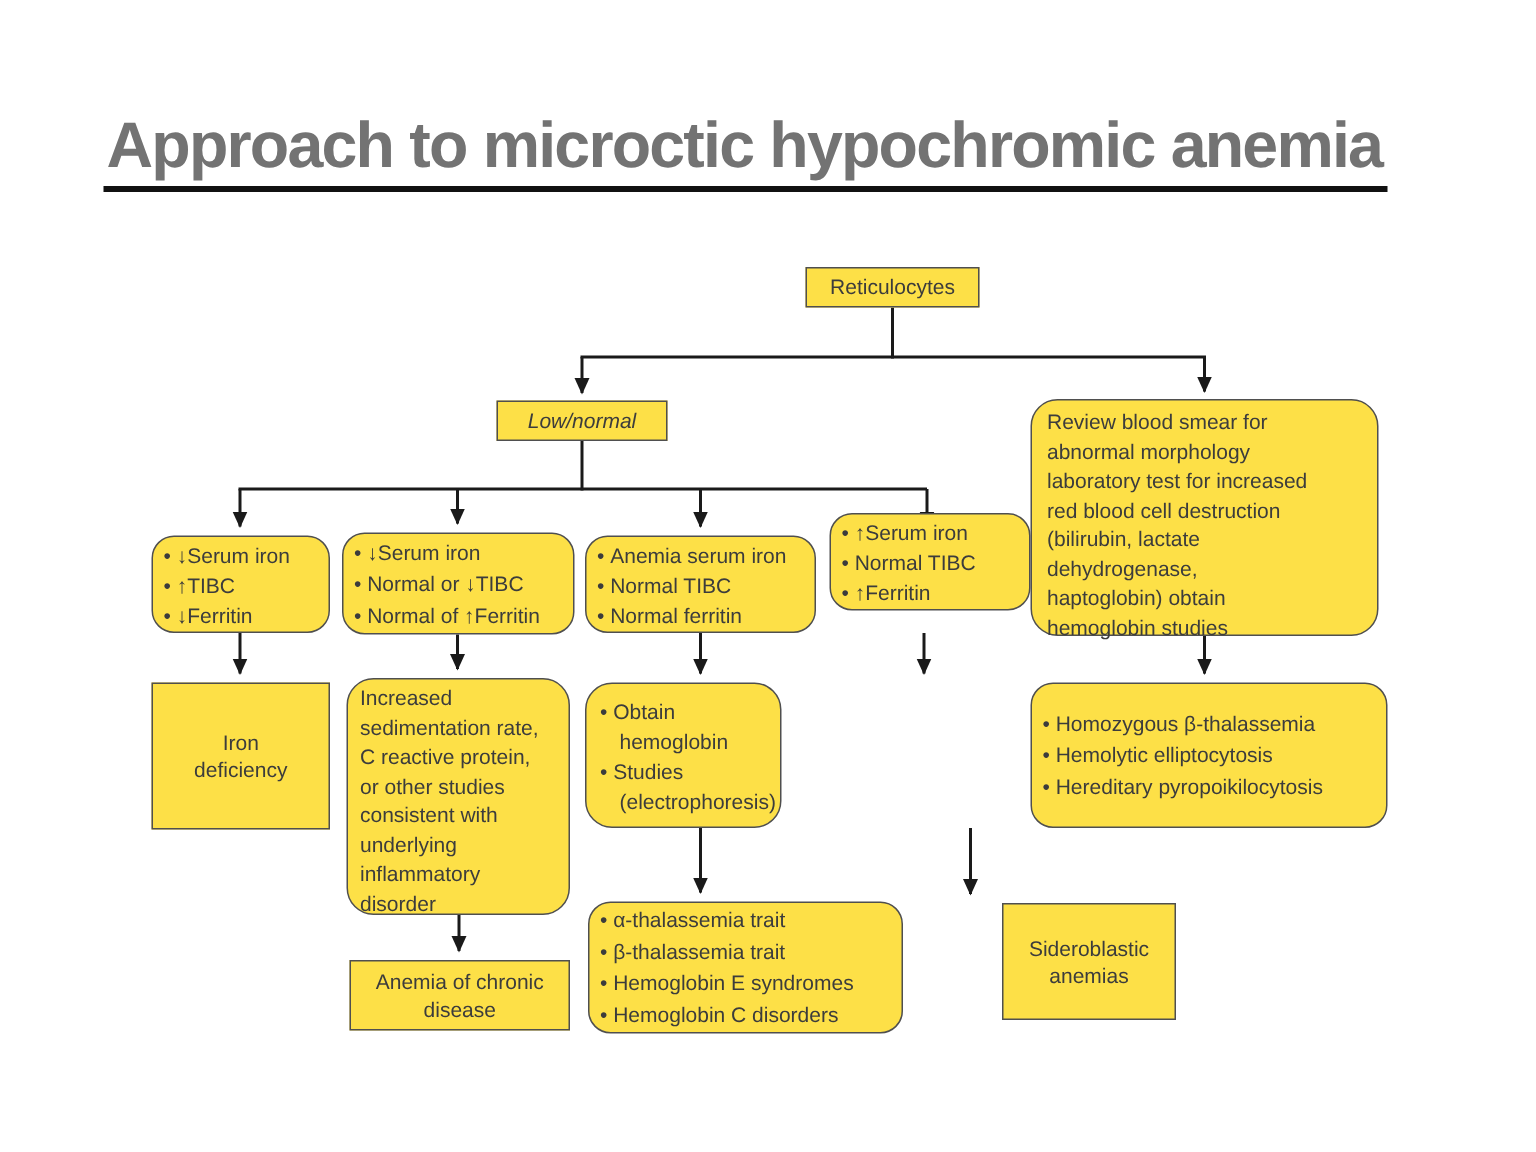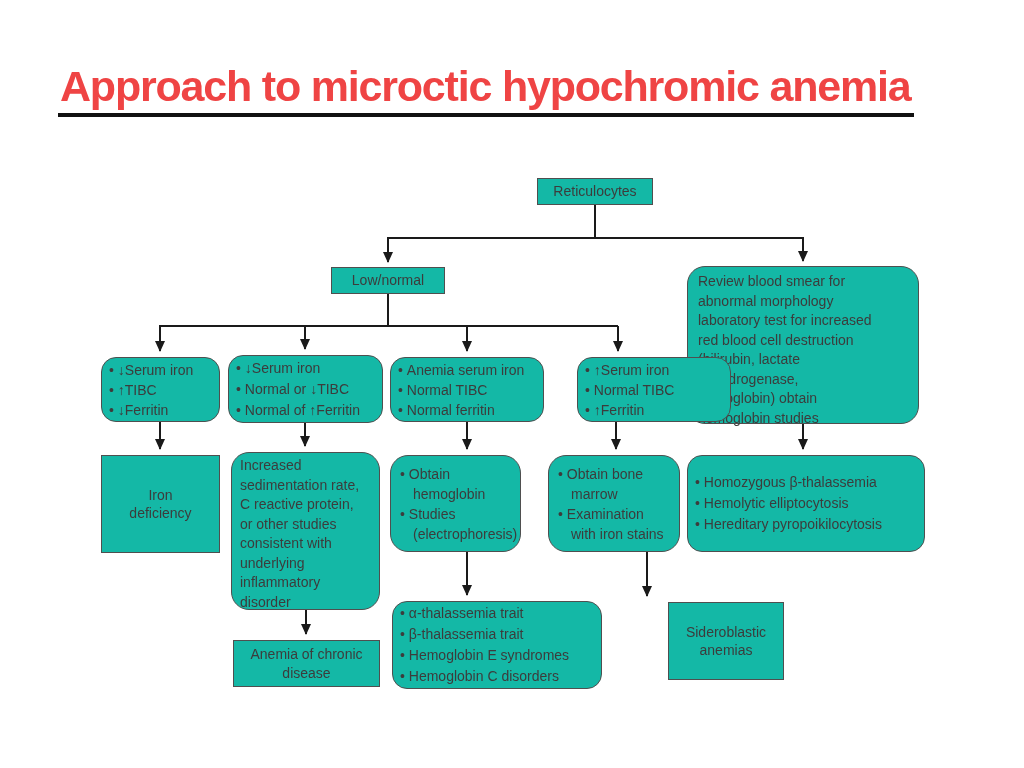--- a/index.html
+++ b/index.html
@@ -2,33 +2,33 @@
 <html><head>
 <meta charset="utf-8">
 <style>
   html,body{margin:0;padding:0;background:#ffffff;}
   body{width:1024px;height:768px;overflow:hidden;position:relative;
        font-family:"Liberation Sans","DejaVu Sans",sans-serif;}
   .slide{position:absolute;inset:0;background:#ffffff;}
 
   
   .slide-title{
-    position:absolute;left:58px;top:62px;margin:0;
-    font-size:43px;font-weight:700;letter-spacing:-1.2px;color:#ef4444;
+    position:absolute;left:58px;top:62px;margin:11px;
+    font-size:43px;font-weight:700;letter-spacing:-1.2px;color:#737373;
     line-height:1.15;display:inline-block;
     border-bottom:4px solid #111111;padding:0 4px 2px 2px;white-space:nowrap;
   }
 
   
   .canvas{position:absolute;inset:0;}
   svg.connectors{position:absolute;left:0;top:0;z-index:1;}
 
   .box{
     position:absolute;z-index:2;box-sizing:border-box;
-    background:#14b8a6;border:1.5px solid #4f4f4f;color:#3c3c3c;
+    background:#fde047;border:1.5px solid #4f4f4f;color:#3c3c3c;
     font-size:14px;display:flex;
   }
   .center{align-items:center;justify-content:center;text-align:center;line-height:1.3;}
   .vcenter{align-items:center;}
   .vtop{align-items:flex-start;border-radius:18px;}
 
   .box p{margin:0;line-height:19.5px;}
   .box ul{margin:0;padding:0;list-style:none;}
   .box li{padding-left:13px;text-indent:-13px;line-height:20px;}
   .box li::before{content:"\2022\00a0";}
@@ -81,21 +81,21 @@
         <line x1="306" y1="610" x2="306" y2="634" marker-end="url(#arw)"></line>
         <line x1="467" y1="552" x2="467" y2="595" marker-end="url(#arw)"></line>
         <line x1="647" y1="552" x2="647" y2="596" marker-end="url(#arw)"></line>
       </g>
     </svg>
 
     <div class="box center" style="left:537px;top:178px;width:116px;height:27px;">
       <span>Reticulocytes</span>
     </div>
 
-    <div class="box center" style="left:331px;top:267px;width:114px;height:27px;">
+    <div class="box center" style="left:331px;top:267px;width:114px;height:27px;font-style:italic;">
       <span>Low/normal</span>
     </div>
 
     <div class="box vtop para-review" style="left:687px;top:266px;width:232px;height:158px;">
       <p>Review blood smear for abnormal morphology laboratory test for increased red blood cell destruction (bilirubin, lactate dehydrogenase, haptoglobin) obtain hemoglobin studies</p>
     </div>
 
     <div class="box vcenter pad-l" style="left:101px;top:357px;width:119px;height:65px;">
       <ul>
         <li>↓Serum iron</li>
@@ -113,21 +113,21 @@
     </div>
 
     <div class="box vcenter pad-l" style="left:390px;top:357px;width:154px;height:65px;">
       <ul>
         <li>Anemia serum iron</li>
         <li>Normal TIBC</li>
         <li>Normal ferritin</li>
       </ul>
     </div>
 
-    <div class="box vcenter pad-l" style="left:553px;top:357px;width:154px;height:65px;margin-left:24px;">
+    <div class="box vcenter pad-l" style="left:553px;top:342px;width:134px;height:65px;">
       <ul>
         <li>↑Serum iron</li>
         <li>Normal TIBC</li>
         <li>↑Ferritin</li>
       </ul>
     </div>
 
     <div class="box center" style="left:101px;top:455px;width:119px;height:98px;">
       <span class="w-irondef">Iron deficiency</span>
     </div>
@@ -136,26 +136,20 @@
       <p>Increased sedimentation rate, C reactive protein, or other studies consistent with underlying inflammatory disorder</p>
     </div>
 
     <div class="box vtop pad-l8 w-obtain-hgb" style="left:390px;top:455px;width:131px;height:97px;padding-top:8px;">
       <ul>
         <li>Obtain hemoglobin</li>
         <li>Studies (electrophoresis)</li>
       </ul>
     </div>
 
-    <div class="box vtop pad-l8 w-obtain-bm" style="left:548px;top:455px;width:132px;height:97px;padding-top:8px;">
-      <ul>
-        <li>Obtain bone marrow</li>
-        <li>Examination with iron stains</li>
-      </ul>
-    </div>
 
     <div class="box vcenter pad-l lh21" style="left:687px;top:455px;width:238px;height:97px;">
       <ul>
         <li>Homozygous β-thalassemia</li>
         <li>Hemolytic elliptocytosis</li>
         <li>Hereditary pyropoikilocytosis</li>
       </ul>
     </div>
 
     <div class="box vcenter pad-l lh21" style="left:392px;top:601px;width:210px;height:88px;">

